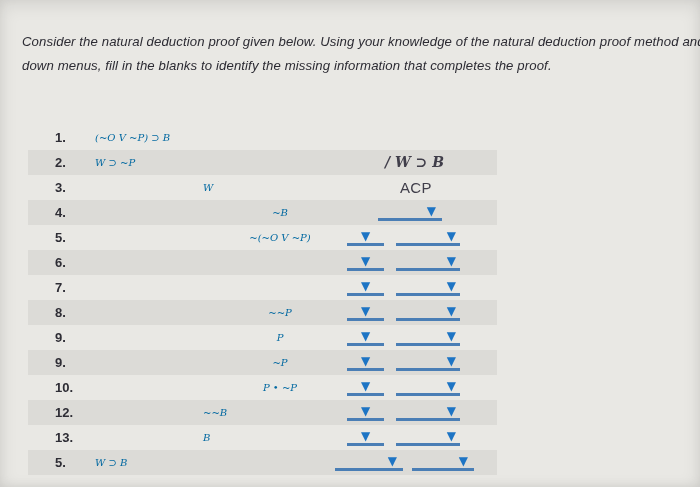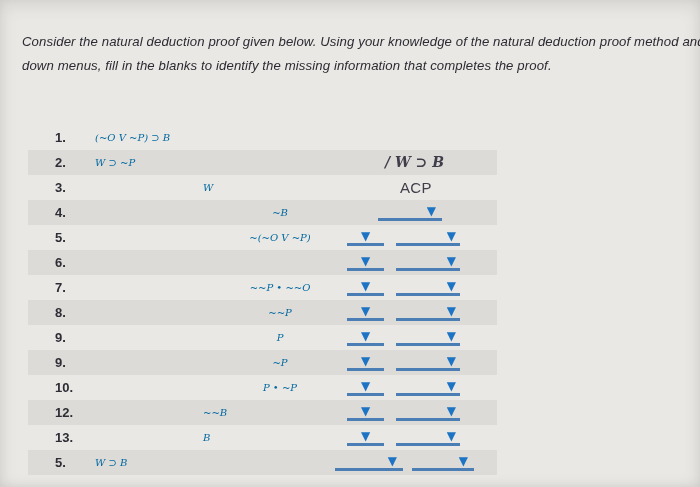--- a/index.html
+++ b/index.html
@@ -123,21 +123,20 @@
     <span class="dd dd-a">
         <span class="tri">▼</span>
       </span>
     <span class="dd dd-b">
         <span class="tri">▼</span>
       </span>
   </div>
 
   <div class="row odd">
     <span class="num">7.</span>
-    <span class="formula ind2">~~P • ~~O</span>
     <span class="dd dd-a">
         <span class="tri">▼</span>
       </span>
     <span class="dd dd-b">
         <span class="tri">▼</span>
       </span>
   </div>
 
   <div class="row even">
     <span class="num">8.</span>

